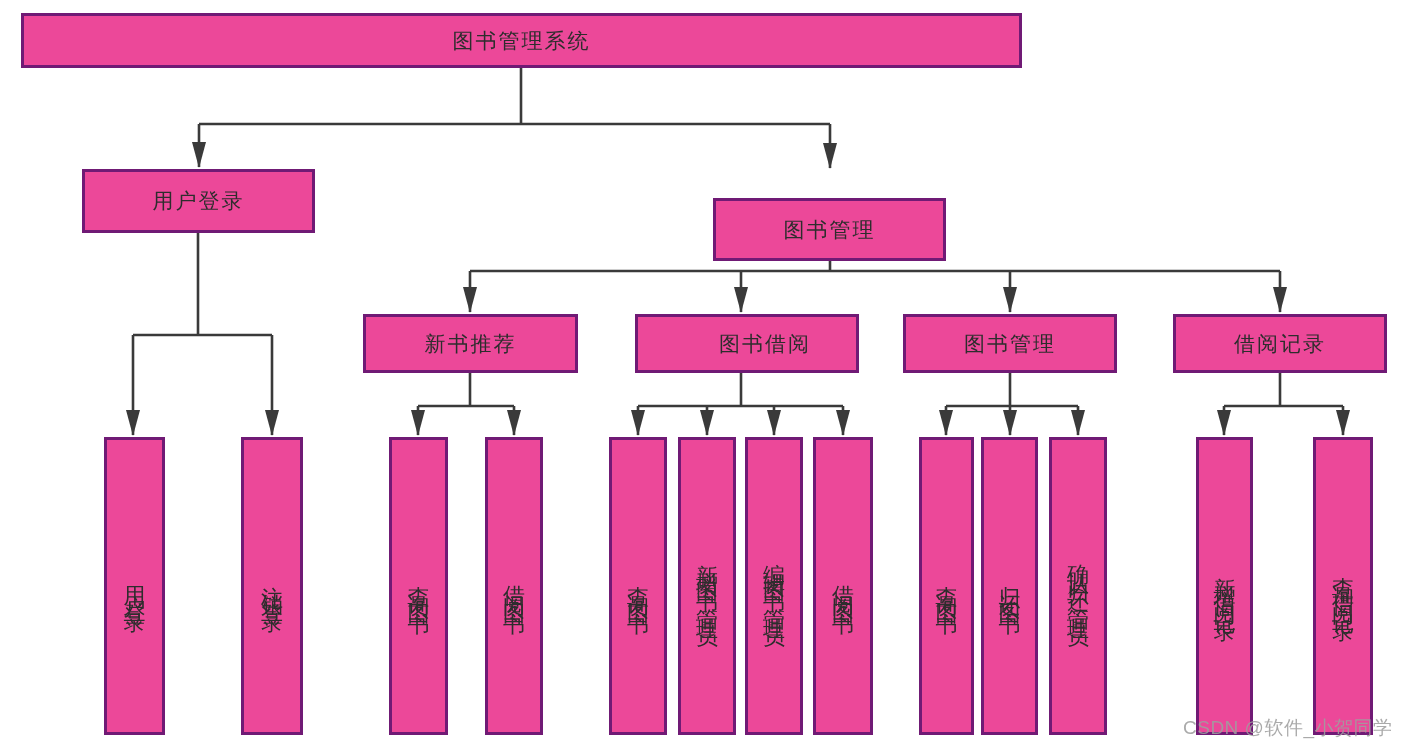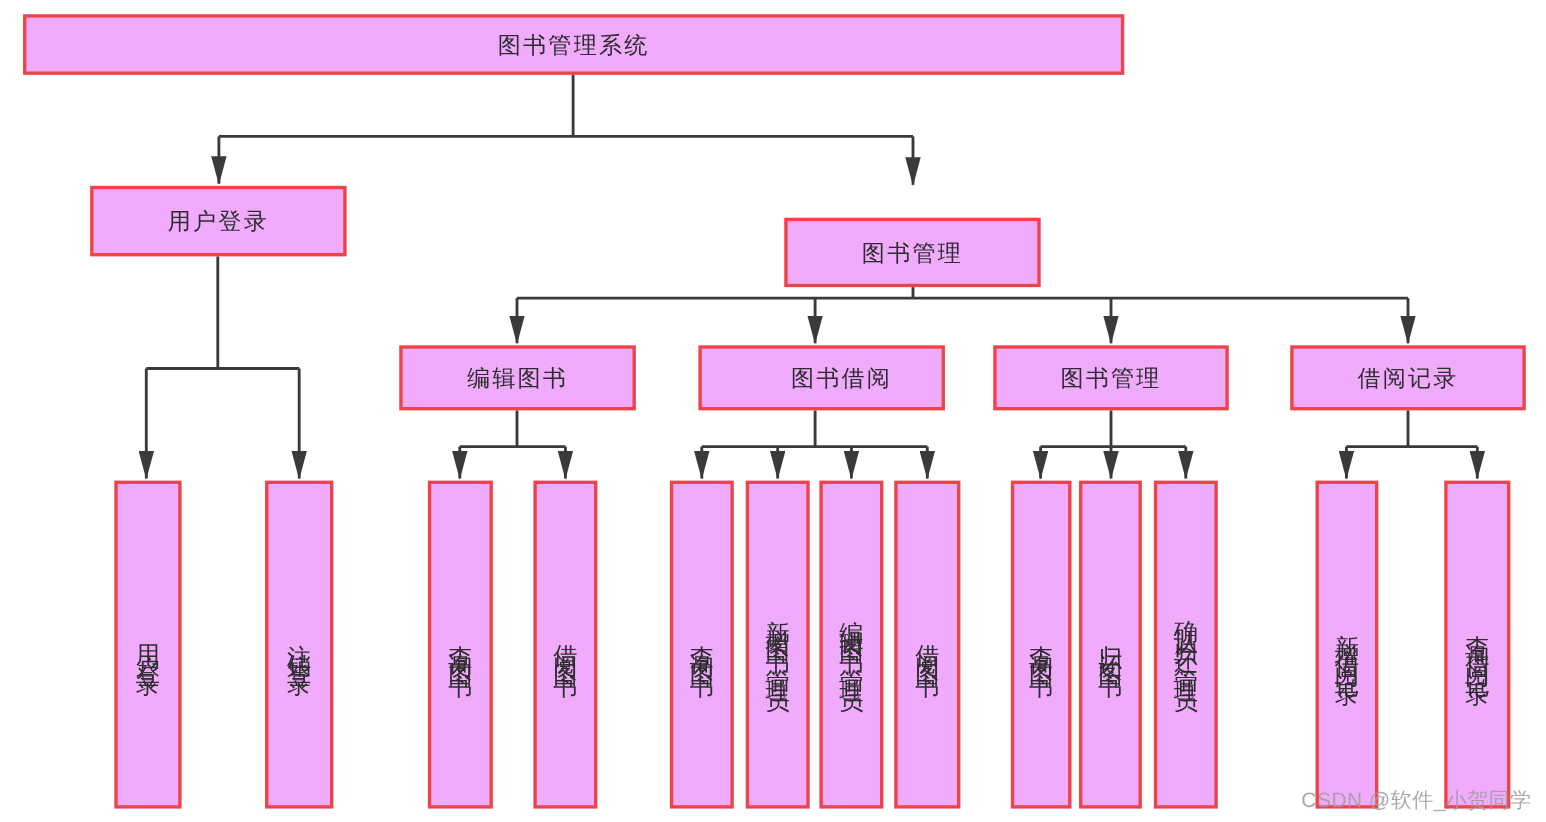--- a/index.html
+++ b/index.html
@@ -3,22 +3,22 @@
 <meta charset="utf-8">
 <style>
   html,body{margin:0;padding:0;background:#ffffff;}
   #stage{
     position:relative;width:1405px;height:747px;background:#ffffff;overflow:hidden;
     font-family:"Liberation Sans","DejaVu Sans",sans-serif;
     color:#2d2d2d;
   }
   #wires{position:absolute;left:0;top:0;width:1405px;height:747px;z-index:1;}
   .node{
-    position:absolute;box-sizing:border-box;background:#f0abfc;
-    border:3px solid #ef4444;display:flex;align-items:center;justify-content:center;
+    position:absolute;box-sizing:border-box;background:#ec4899;
+    border:3px solid #701a75;display:flex;align-items:center;justify-content:center;
     z-index:2;
   }
   .node .lbl{letter-spacing:2px;}
   .root{font-size:21px;}
   .lvl{font-size:21px;}
   .leaf{align-items:center;justify-content:center;}
   .leaf .lbl{
     writing-mode:vertical-rl;text-orientation:mixed;
     font-size:22px;letter-spacing:9px;line-height:1;
     white-space:nowrap;
@@ -104,21 +104,21 @@
   </div>
 
   <div class="node lvl" style="left:82px;top:169px;width:233px;height:64px;">
     <span class="lbl">用户登录</span>
   </div>
   <div class="node lvl" style="left:713px;top:170px;width:233px;height:63px;margin-top:28px;">
     <span class="lbl">图书管理</span>
   </div>
 
   <div class="node lvl" style="left:363px;top:314px;width:215px;height:59px;">
-    <span class="lbl">编辑图书</span>
+    <span class="lbl">新书推荐</span>
   </div>
   <div class="node lvl" style="left:635px;top:314px;width:224px;height:59px;padding-left:36px;">
     <span class="lbl">图书借阅</span>
   </div>
   <div class="node lvl" style="left:903px;top:314px;width:214px;height:59px;">
     <span class="lbl">图书管理</span>
   </div>
   <div class="node lvl" style="left:1173px;top:314px;width:214px;height:59px;">
     <span class="lbl">借阅记录</span>
   </div>

